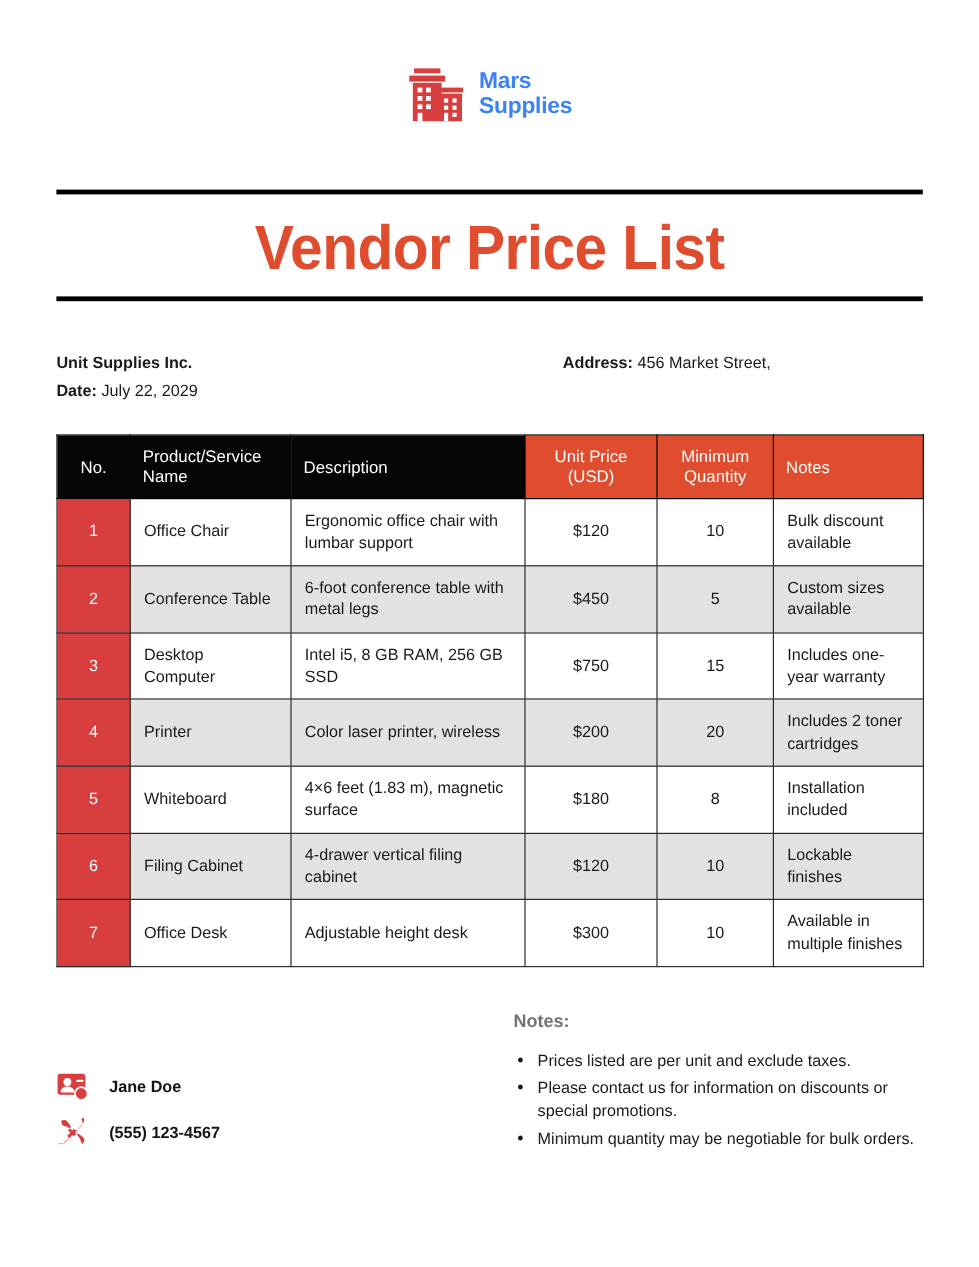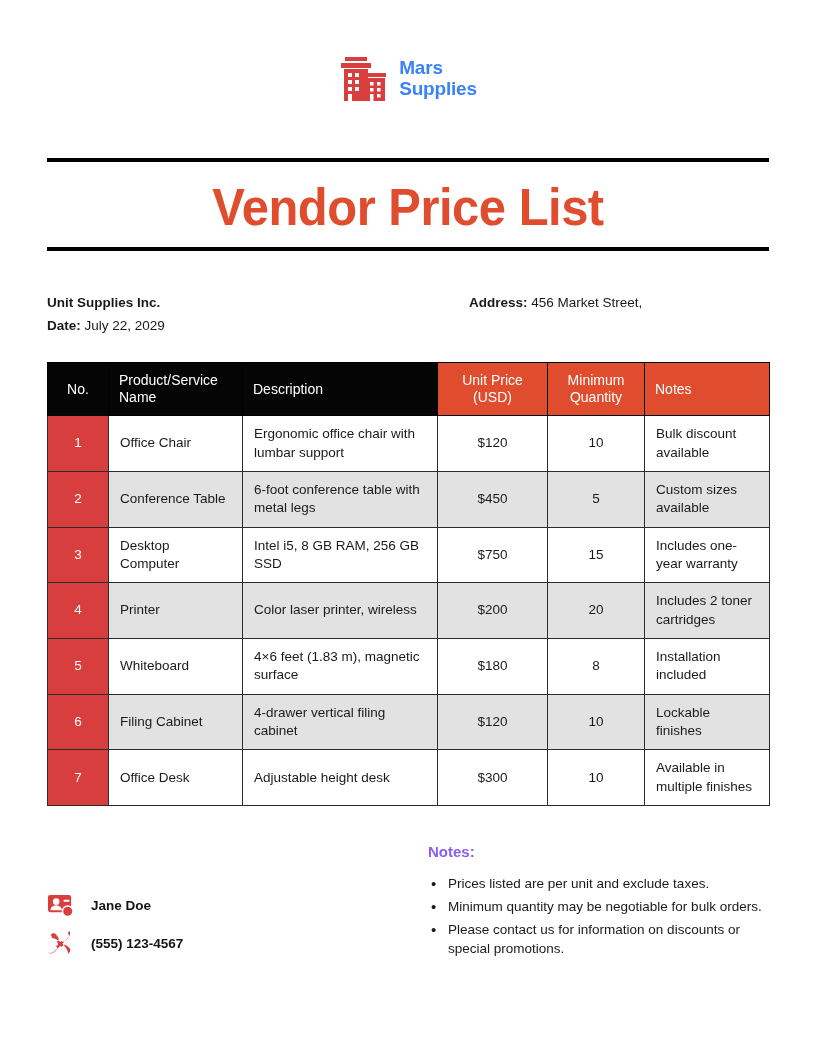--- a/index.html
+++ b/index.html
@@ -114,21 +114,21 @@
   tr.row-plain td.cell-desc,
   tr.row-plain td.cell-price,
   tr.row-plain td.cell-qty,
   tr.row-plain td.cell-notes { background: #ffffff; }
 
   
   .notes-block {
     position: absolute; top: 843px; left: 428px; width: 345px;
   }
   .notes-title {
-    font-size: 15px; font-weight: bold; color: #8b5cf6;
+    font-size: 15px; font-weight: bold; color: #737373;
     margin-bottom: 14px;
   }
   .notes-list { list-style: none; }
   .notes-list li {
     position: relative;
     padding-left: 20px;
     font-size: 13.5px;
     line-height: 1.42;
     margin-bottom: 4px;
   }
@@ -278,22 +278,22 @@
           <td class="cell-qty">10</td>
           <td class="cell-notes">Available in multiple finishes</td>
         </tr>
       </tbody>
   </table>
 
   <div class="notes-block">
     <div class="notes-title">Notes:</div>
     <ul class="notes-list">
         <li>Prices listed are per unit and exclude taxes.</li>
+        <li>Please contact us for information on discounts or special promotions.</li>
         <li>Minimum quantity may be negotiable for bulk orders.</li>
-        <li>Please contact us for information on discounts or special promotions.</li>
       </ul>
   </div>
 
   <div class="contact-block">
     <div class="contact-row">
       <svg class="contact-icon" viewBox="0 0 28 28">
         <rect x="1" y="3" width="24" height="18" rx="2.5" fill="#D93E3E"></rect>
         <circle cx="9.5" cy="10" r="3.4" fill="#ffffff"></circle>
         <path d="M3.6 19c0-3.4 2.7-5 5.9-5s5.9 1.6 5.9 5z" fill="#ffffff"></path>
         <rect x="17" y="8" width="6.5" height="2" rx="1" fill="#ffffff"></rect>

